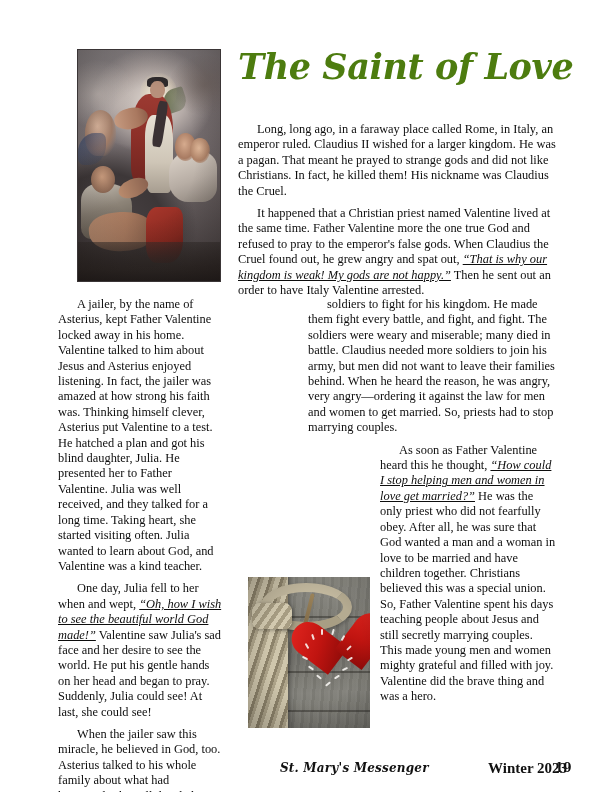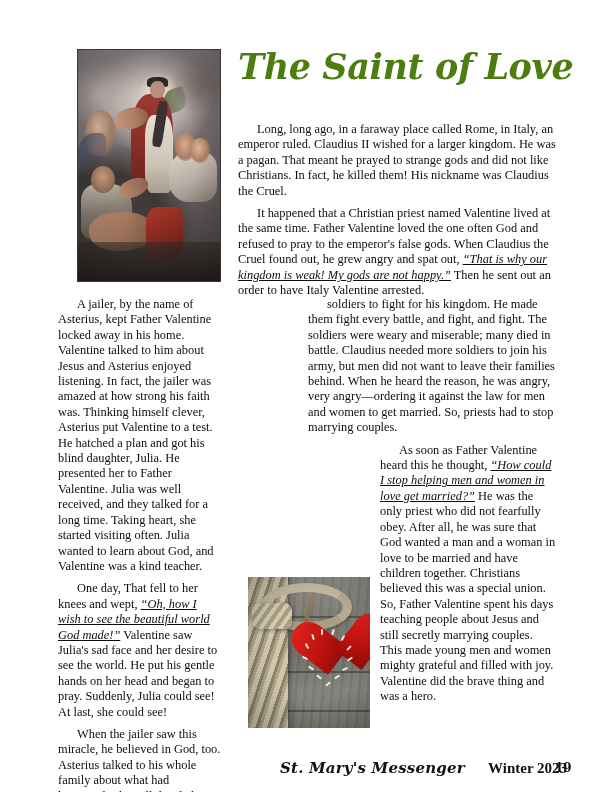--- a/index.html
+++ b/index.html
@@ -331,21 +331,21 @@
     line-height: 16px;
     color: #111111;
   }
   .footer .mag {
     position: absolute;
     left: 222px;
     top: 0;
     font-style: italic;
     font-weight: bold;
     font-family: "DejaVu Serif", "Liberation Serif", serif;
-    font-size: 15px;
+    font-size: 12px;
     letter-spacing: 0.2px;
   }
   .footer .issue {
     position: absolute;
     left: 430px;
     top: 0;
     font-weight: bold;
     font-family: Liberation Serif, serif;
     font-size: 15px;
   }
@@ -387,26 +387,26 @@
     <div class="red-cloth"></div>
     <div class="foreground"></div>
     <div class="varnish"></div>
   </div>
 
   <div class="title">The Saint of Love</div>
 
 
   <div class="col-text" id="intro-block">
     <p><span>Long, long ago, in a faraway place called Rome, in Italy, an emperor ruled. Claudius II wished for a larger kingdom. He was a pagan. That meant he prayed to strange gods and did not like Christians. In fact, he killed them! His nickname was Claudius the Cruel.</span></p>
-    <p><span>It happened that a Christian priest named Valentine lived at the same time. Father Valentine loved the one often God and refused to pray to the emperor's false gods. When Claudius the Cruel found out, he grew angry and spat out, </span><i>“That is why our kingdom is weak! My gods are not happy.”</i><span> Then he sent out an order to have Italy Valentine arrested.</span></p>
+    <p><span>It happened that a Christian priest named Valentine lived at the same time. Father Valentine more the one true God and refused to pray to the emperor's false gods. When Claudius the Cruel found out, he grew angry and spat out, </span><i>“That is why our kingdom is weak! My gods are not happy.”</i><span> Then he sent out an order to have Italy Valentine arrested.</span></p>
   </div>
 
   <div class="col-text" id="left-col">
     <p><span>A jailer, by the name of Asterius, kept Father Valentine locked away in his home. Valentine talked to him about Jesus and Asterius enjoyed listening. In fact, the jailer was amazed at how strong his faith was. Thinking himself clever, Asterius put Valentine to a test. He hatched a plan and got his blind daughter, Julia. He presented her to Father Valentine. Julia was well received, and they talked for a long time. Taking heart, she started visiting often. Julia wanted to learn about God, and Valentine was a kind teacher.</span></p>
-    <p><span>One day, That fell to her knees and wept, </span><i>“Oh, how I wish to see the beautiful world God made!”</i><span> Valentine saw Julia's sad face and her desire to see the world. He put his gentle hands on her head and began to pray. Suddenly, Julia could see! At last, she could see!</span></p>
+    <p><span>One day, Julia fell to her when and wept, </span><i>“Oh, how I wish to see the beautiful world God made!”</i><span> Valentine saw Julia's sad face and her desire to see the world. He put his gentle hands on her head and began to pray. Suddenly, Julia could see! At last, she could see!</span></p>
     <p><span>When the jailer saw this miracle, he believed in God, too. Asterius talked to his whole family about what had happened. They all decided to get Baptized and become Christians. Then Valentine was set free!</span></p>
 
   </div>
 
   <div class="heart-photo">
     <div class="wood"></div>
     <div class="plank p1"></div>
     <div class="plank p2"></div>
     <div class="plank p3"></div>
     <div class="rope"></div>

